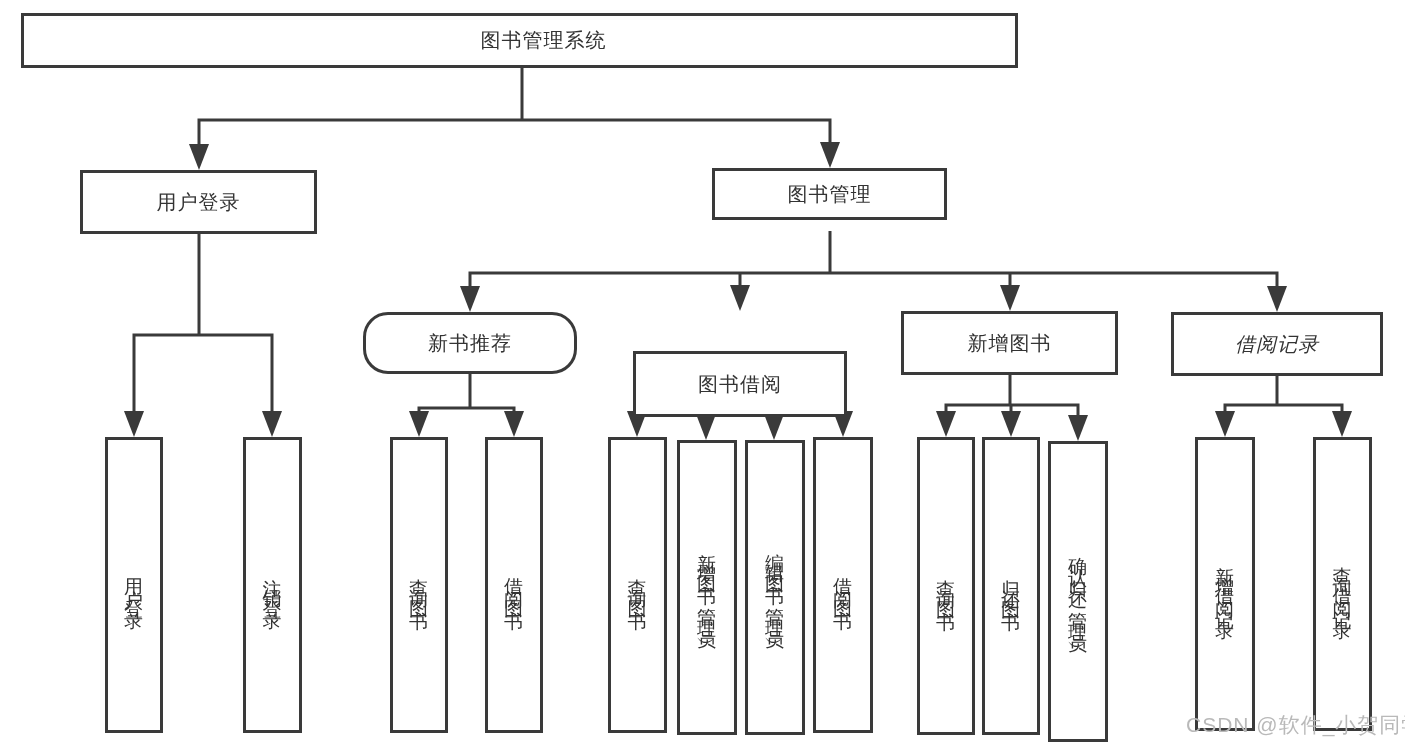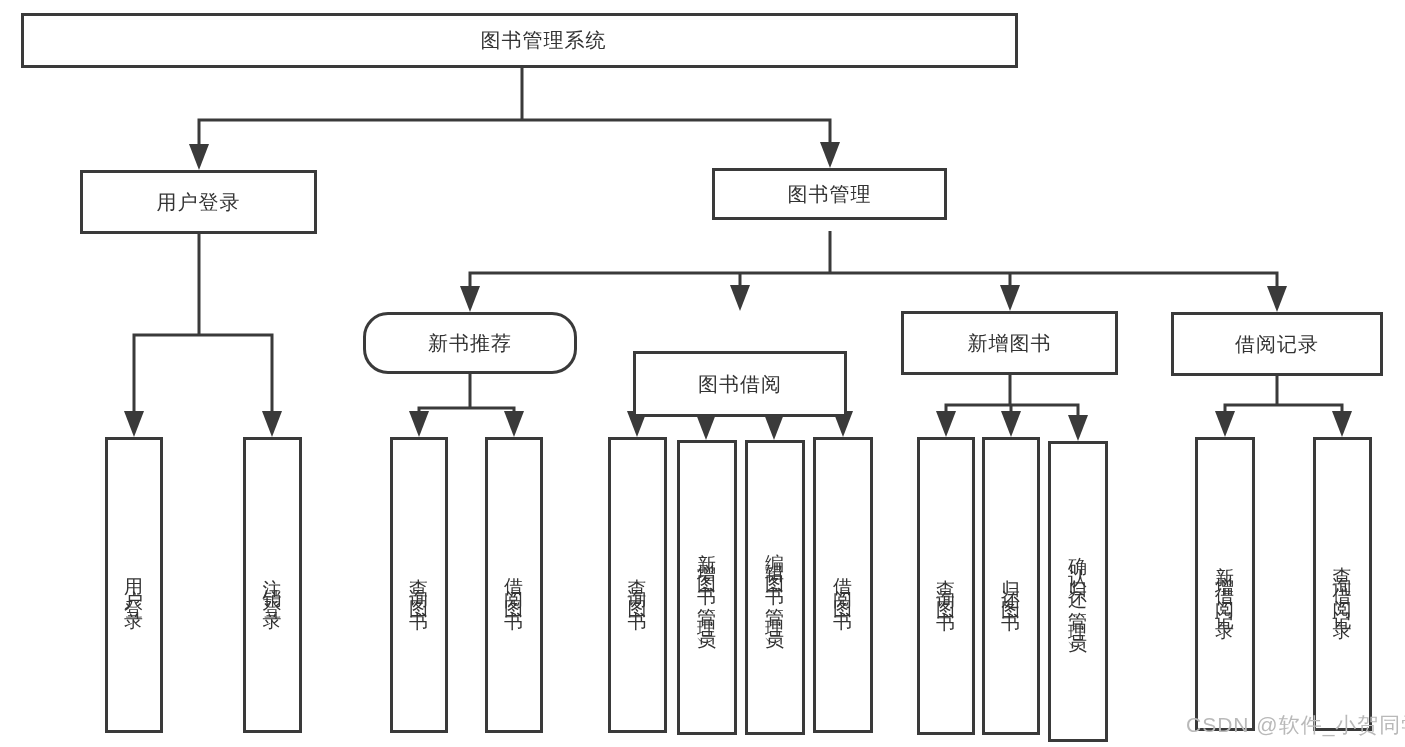--- a/index.html
+++ b/index.html
@@ -117,21 +117,21 @@
 
   <div class="node node-h" style="left:363px; top:312px; width:214px; height:62px;border-radius:25px;">
     <span>新书推荐</span>
   </div>
   <div class="node node-h" style="left:633px; top:311px; width:214px; height:66px;margin-top:40px;">
     <span>图书借阅</span>
   </div>
   <div class="node node-h" style="left:901px; top:311px; width:217px; height:64px;">
     <span>新增图书</span>
   </div>
-  <div class="node node-h" style="left:1171px; top:312px; width:212px; height:64px;">
+  <div class="node node-h" style="left:1171px; top:312px; width:212px; height:64px;font-style:italic;">
     <span>借阅记录</span>
   </div>
 
   <div class="node node-v" style="left:105px; top:437px; width:58px; height:296px;">
     <span>用户登录</span>
   </div>
   <div class="node node-v" style="left:243px; top:437px; width:59px; height:296px;">
     <span>注销登录</span>
   </div>
 

